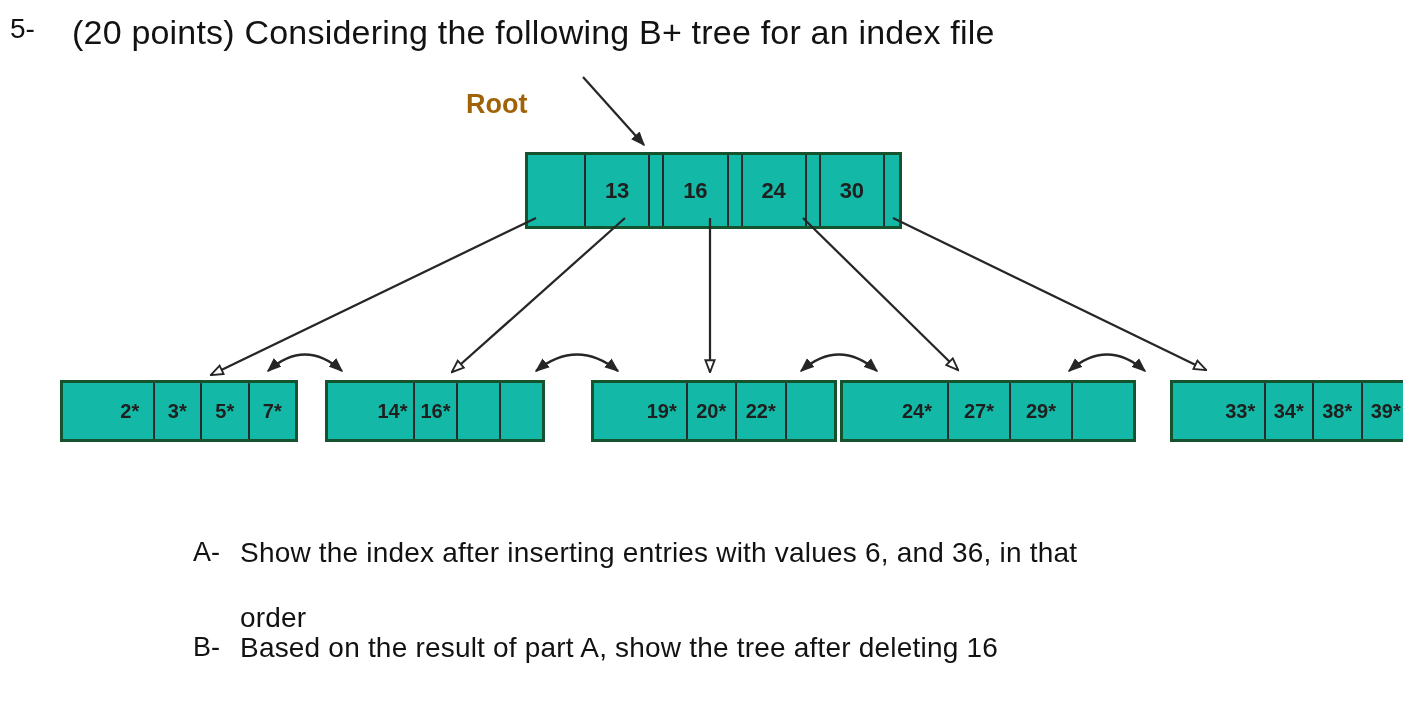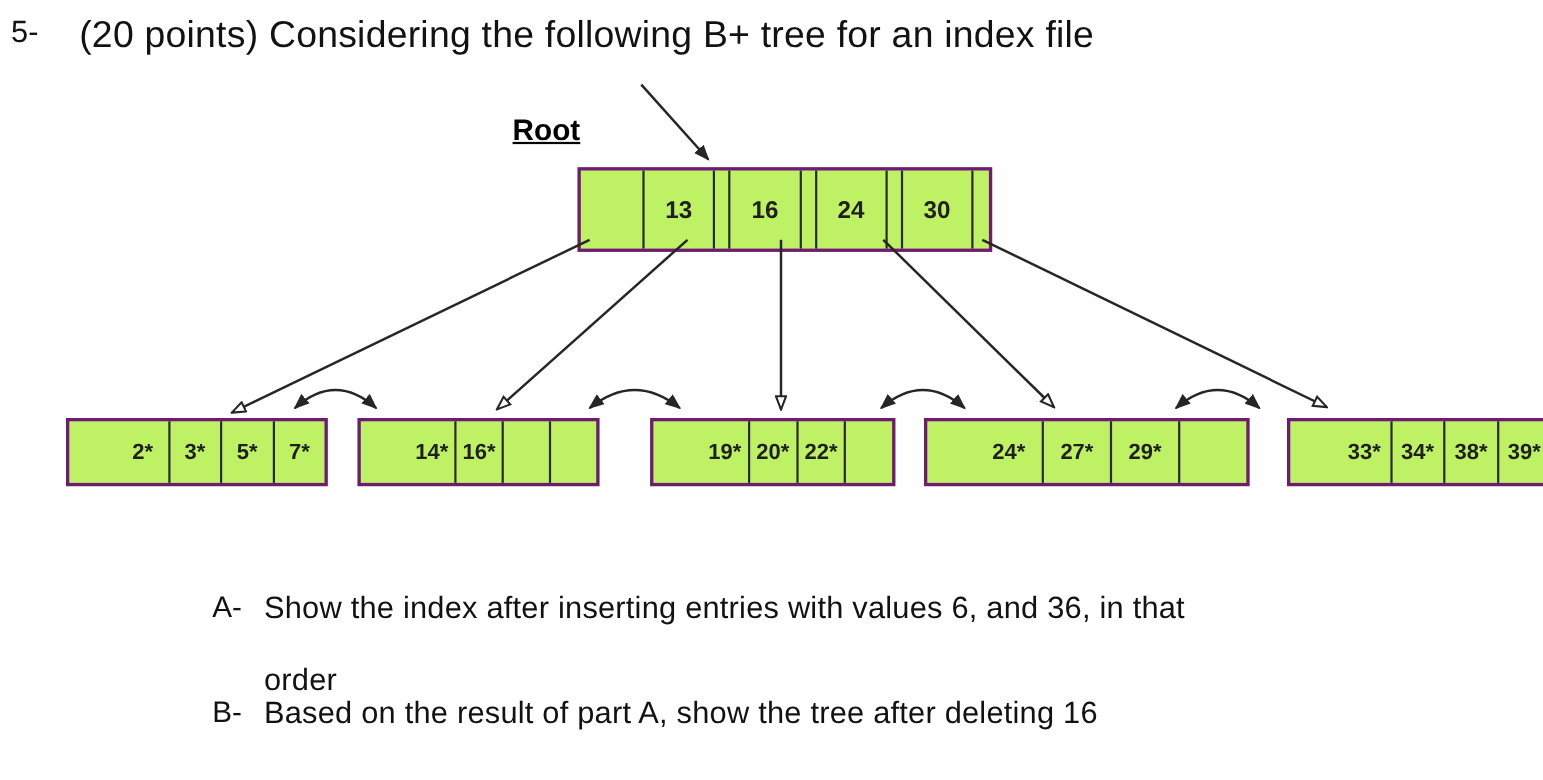--- a/index.html
+++ b/index.html
@@ -8,39 +8,39 @@
     font-family:"Liberation Sans", sans-serif;color:#121212;overflow:hidden;
   }
   .abs{position:absolute;}
   
   .title-row{top:13px;left:0;width:1403px;height:34px;}
   .title-num{position:absolute;left:10px;top:0;font-size:28px;}
   .title-text{position:absolute;left:72px;top:0;font-size:34px;letter-spacing:0.2px;}
   .q-label{position:absolute;font-size:27px;}
   .q-text{position:absolute;font-size:28px;letter-spacing:0.2px;}
   
-  .root-label{left:466px;top:103px;font-size:27px;font-weight:700;color:#000000;text-decoration:underline;}
+  .root-label{left:466px;top:89px;font-size:27px;font-weight:700;color:#a16207;}
   .node{
-    position:absolute;display:flex;box-sizing:border-box;background:#bef264;
-    border:3px solid #701a75;
+    position:absolute;display:flex;box-sizing:border-box;background:#14b8a6;
+    border:3px solid #14532d;
     padding-left:44px;
   }
   .node .cell{
     box-sizing:border-box;display:flex;align-items:center;justify-content:center;
     border-right:2.5px solid #2a2a2a;font-weight:700;color:#1f1f1f;
   }
   .node .cell:last-child{border-right:none;}
   .root-node{left:525px;top:152px;width:377px;height:77px;}
   .root-node .ptr{width:14px;flex:0 0 auto;}
   .root-node .key{flex:1 1 0;font-size:22px;}
   .leaf{top:380px;height:62px;}
   .leaf .cell{flex:1 1 0;font-size:20px;}
   .leaf-1{left:60px;width:238px;}
   .leaf-2{left:325px;width:220px;}
-  .leaf-3{left:591px;width:223px;}
+  .leaf-3{left:591px;width:246px;}
   .leaf-4{left:840px;width:296px;}
   .leaf-5{left:1128px;width:242px;margin-left:42px;}
   svg.overlay{position:absolute;left:0;top:0;width:1403px;height:709px;pointer-events:none;}
   svg.overlay path{fill:none;stroke:#262626;stroke-width:2.25px;}
 </style>
 </head>
 <body>
 
 <div class="abs title-row">
   <span class="title-num">5-</span>

